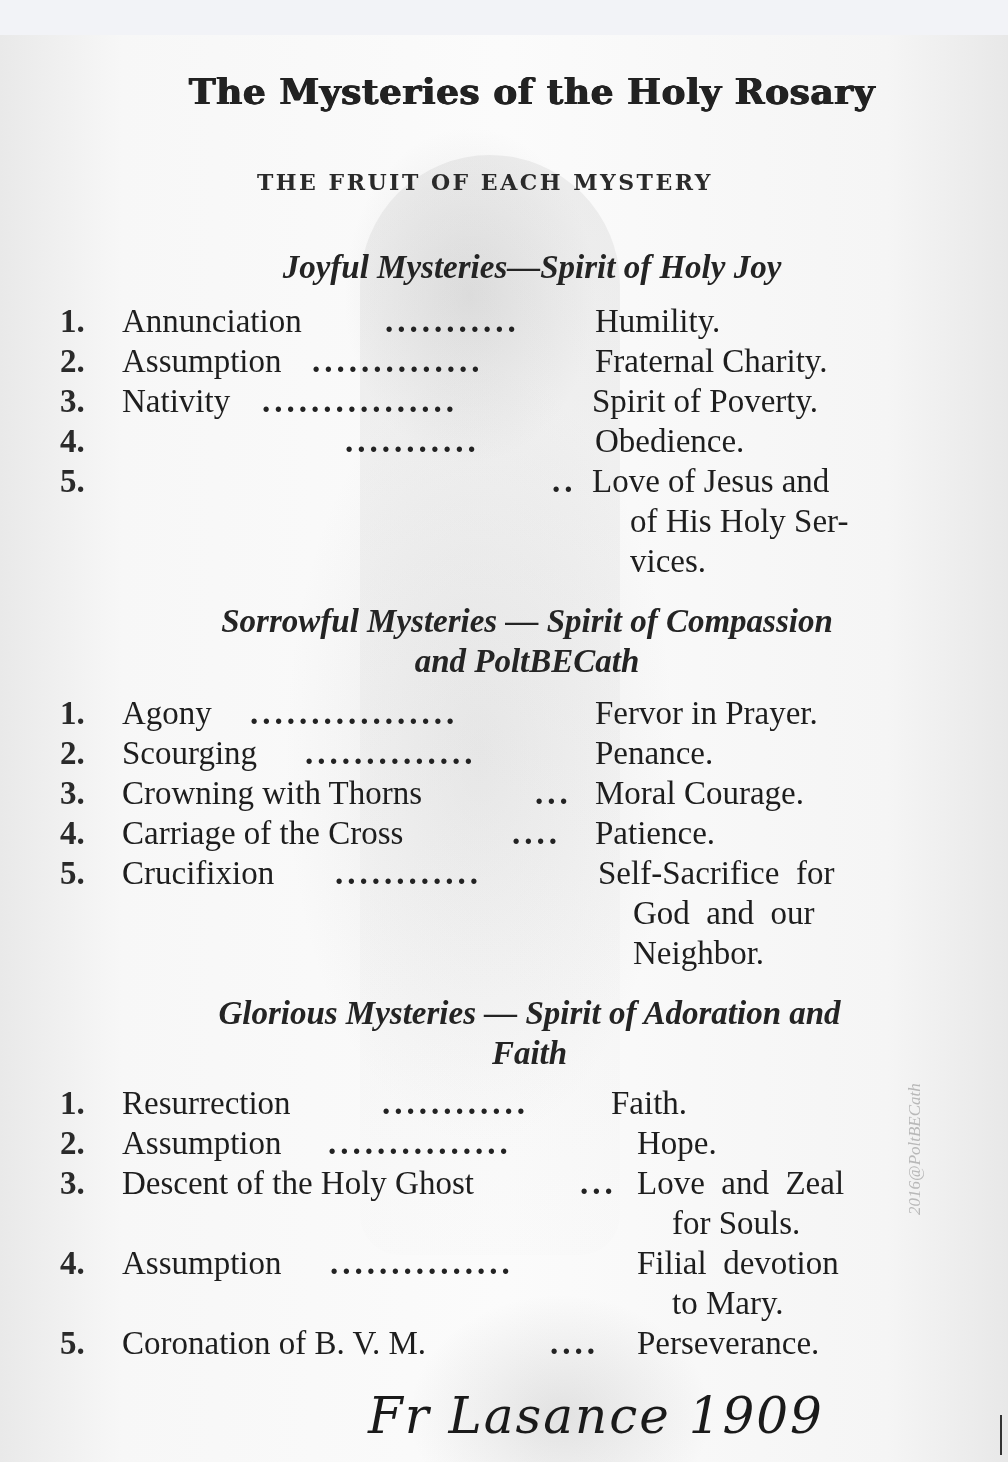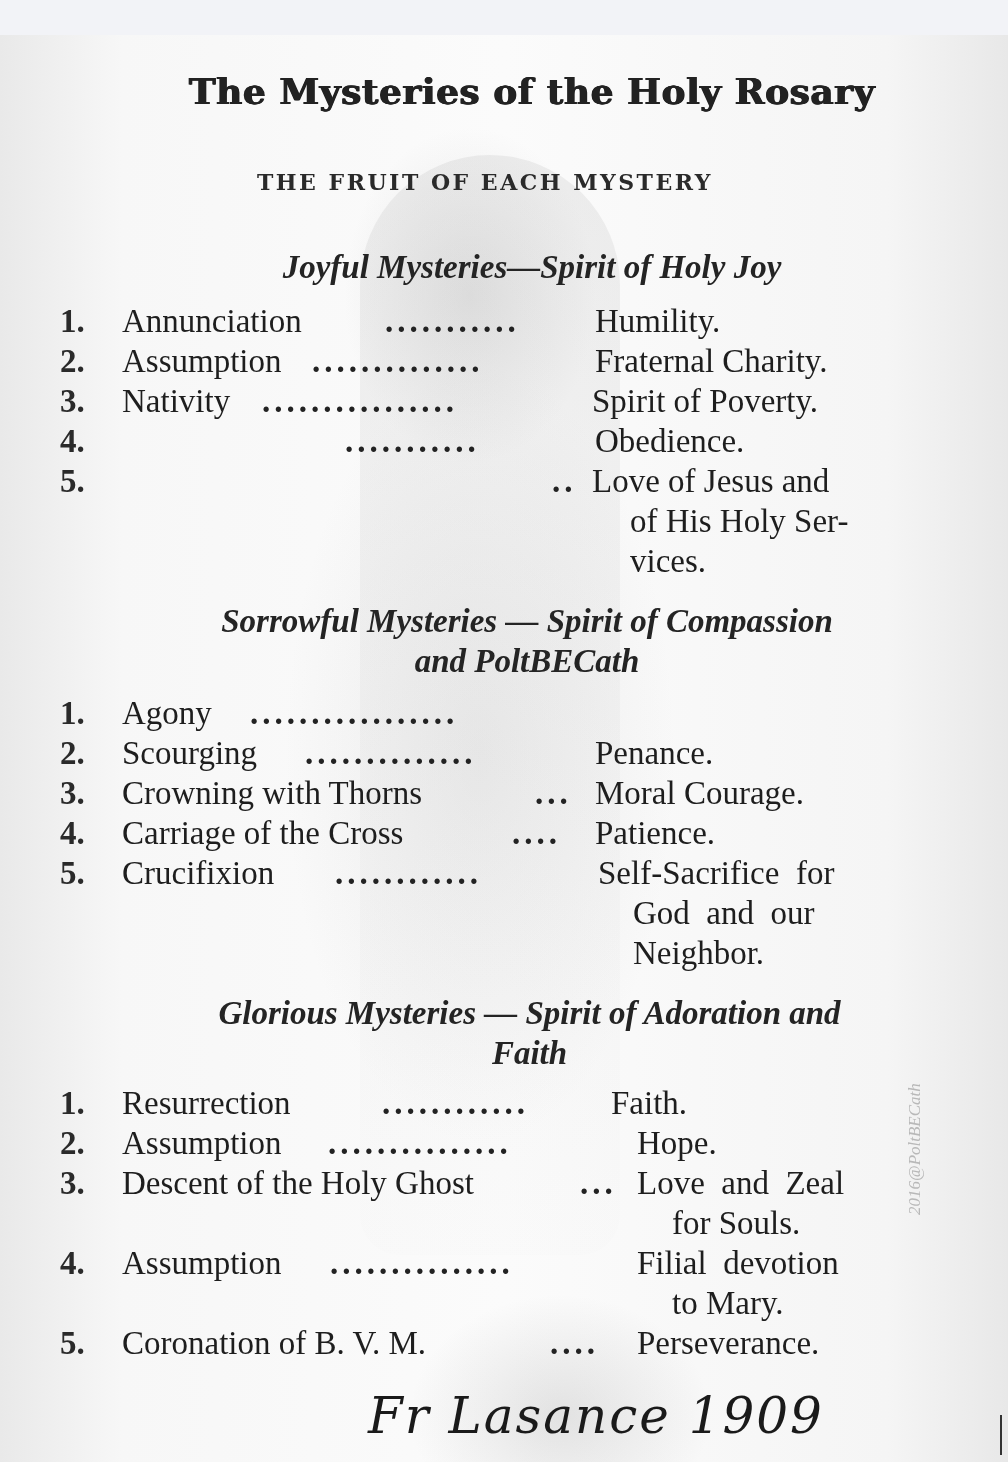--- a/index.html
+++ b/index.html
@@ -105,20 +105,21 @@
   <div class="fruit-cont" style="left:630px;top:466px">of His Holy Ser-</div>
   <div class="fruit-cont" style="left:630px;top:506px">vices.</div>
 
   <div class="section-head" style="left:0;width:980px;top:566px;">Sorrowful Mysteries — Spirit of Compassion</div>
   <div class="section-head" style="left:0;width:980px;top:606px;">and PoltBECath</div>
 
   <div class="row" style="top:658px">
     <span class="num">1.</span>
     <span class="name">Agony</span>
     <span class="dots" style="left:250px;width:345px">.................</span>
+    <span class="fruit" style="left:595px">Fervor in Prayer.</span>
   </div>
   <div class="row" style="top:698px">
     <span class="num">2.</span>
     <span class="name">Scourging</span>
     <span class="dots" style="left:305px;width:290px">..............</span>
     <span class="fruit" style="left:595px">Penance.</span>
   </div>
   <div class="row" style="top:738px">
     <span class="num">3.</span>
     <span class="name">Crowning with Thorns</span>

